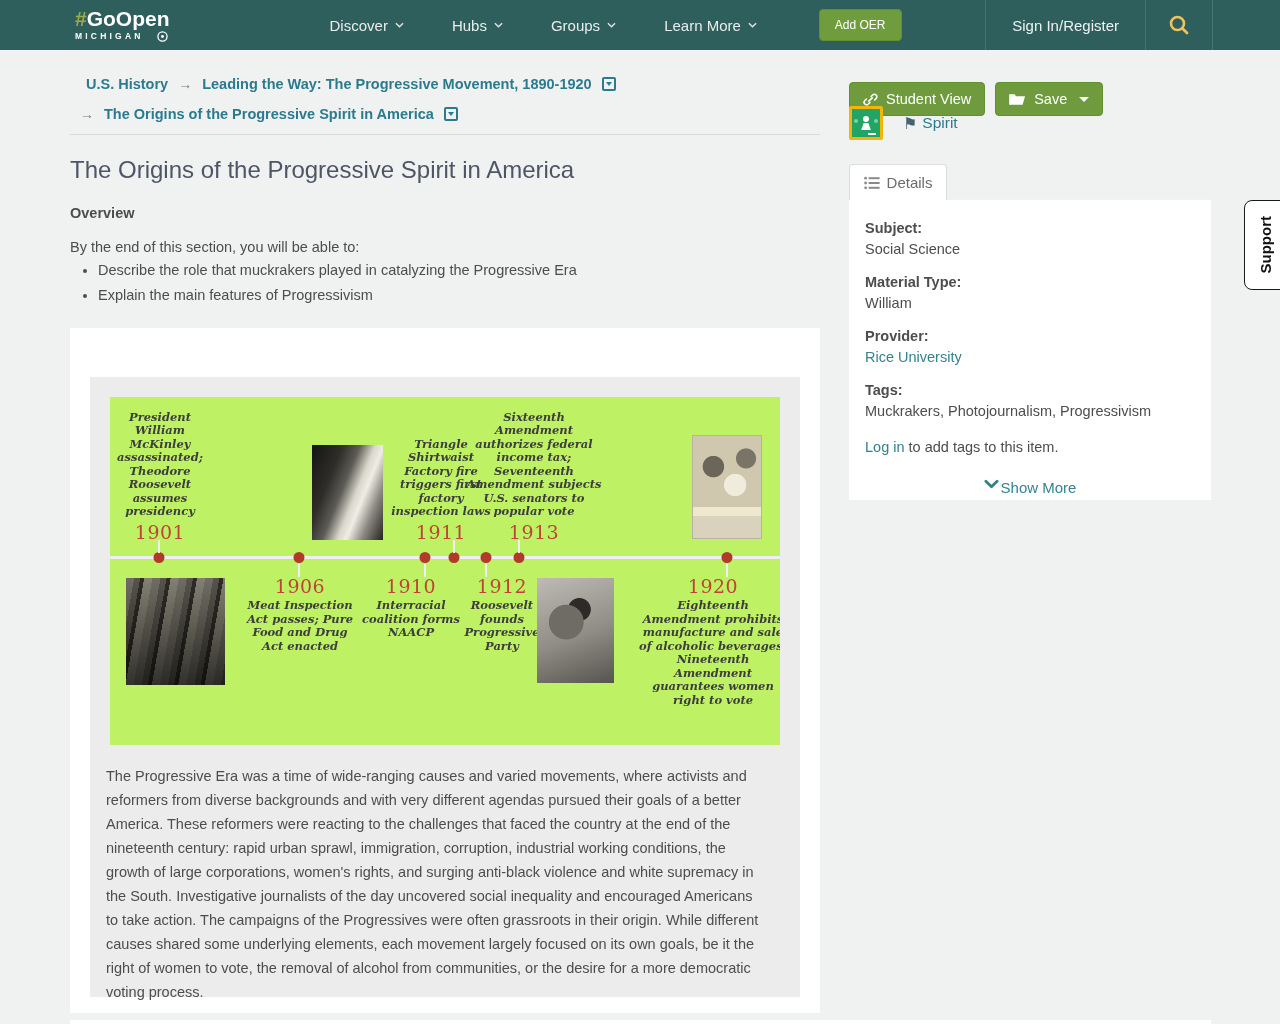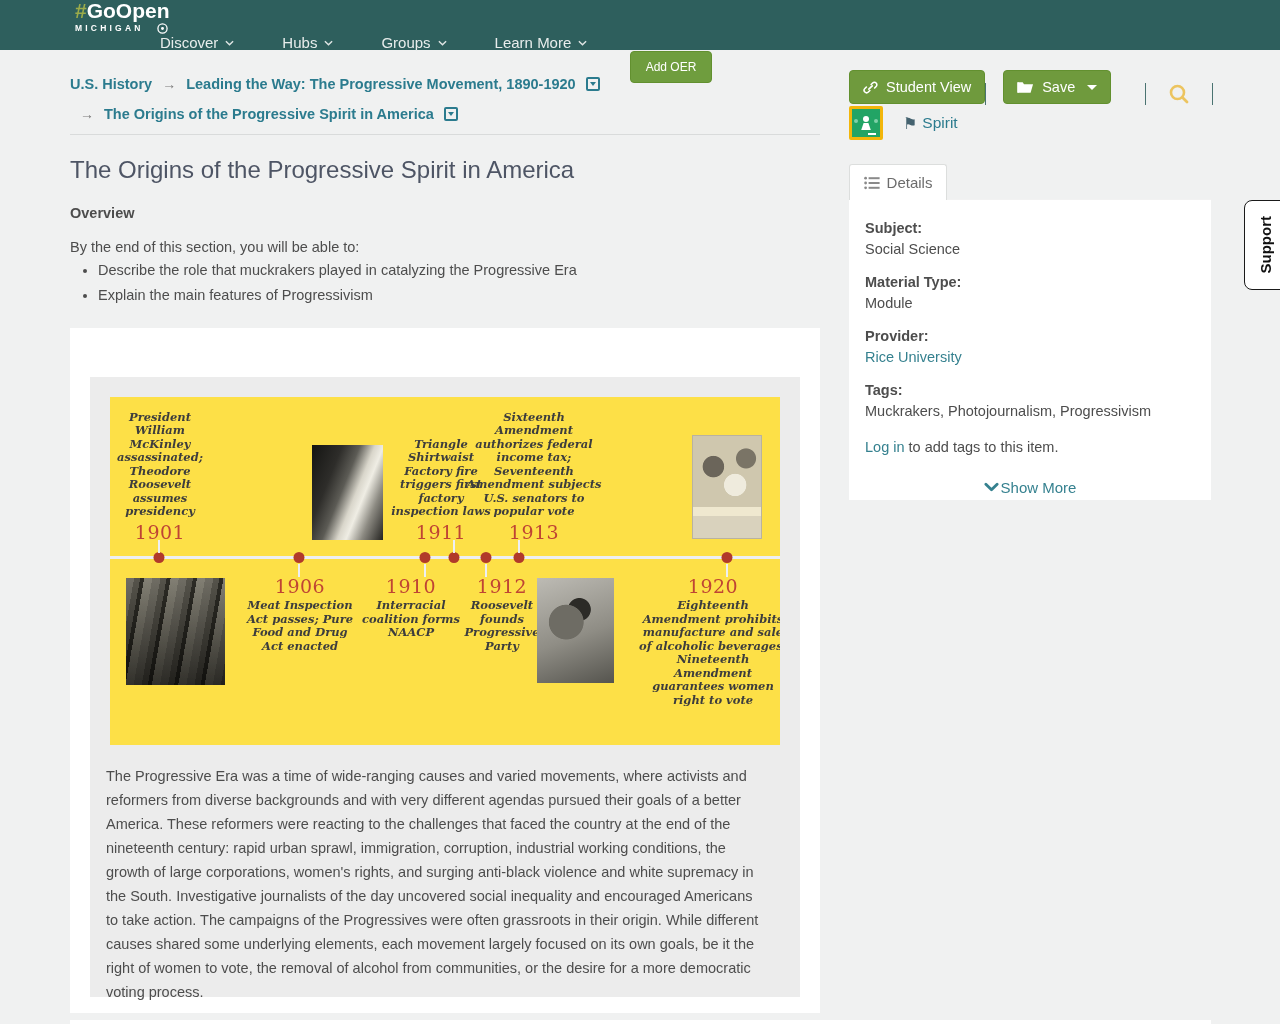--- a/index.html
+++ b/index.html
@@ -1,57 +1,57 @@
 <!DOCTYPE html>
 <html><head>
 <meta charset="utf-8">
 <style>
   * { margin:0; padding:0; box-sizing:border-box; }
   html,body { width:1280px; height:1024px; }
   body { font-family:"Liberation Sans", sans-serif; background:#f0f1f1; }
   #app { position:relative; width:1280px; height:1024px; overflow:hidden; background:#f0f1f1; }
 
   
-  .navbar { position:absolute; top:0; left:0; width:1280px; height:50px; background:#2e5f5d; display:flex; align-items:stretch;flex-direction:column; }
+  .navbar { position:absolute; top:0; left:0; width:1280px; height:50px; background:#2e5f5d; display:flex; align-items:stretch; }
   .logo { margin-left:75px; display:flex; flex-direction:column; justify-content:center; line-height:1; cursor:pointer; }
   .logo-top { font-weight:bold; font-size:21px; letter-spacing:0; }
   .logo-hash { color:#9bab4a; }
   .logo-name { color:#ffffff; }
   .logo-bottom { color:#ffffff; font-size:8.5px; font-weight:bold; letter-spacing:3.2px; margin-top:2px; display:flex; align-items:center; gap:13px; }
   .nav-links { display:flex; align-items:center; gap:48px; margin-left:160px; }
   .nav-item { color:#e8edec; font-size:15px; display:flex; align-items:center; gap:7px; cursor:pointer; }
   .caret { width:9px; height:6px; display:inline-block; }
   .add-oer { margin-left:62px; align-self:center; background:#6f9d3e; border:1px solid #62902f; color:#fff; font-size:12px; padding:8px 15px; border-radius:4px; cursor:pointer; font-family:inherit; }
   .nav-right { margin-left:auto; display:flex; align-items:stretch; }
   .nav-cell { border-left:1px solid #4a7371; display:flex; align-items:center; padding:0 26px; color:#eef2f1; font-size:15px; cursor:pointer; }
   .nav-cell.search-cell { padding:0 22px; }
   .nav-cell.end-cell { width:68px; cursor:default; }
 
   
   .breadcrumb { position:absolute; left:70px; top:76px; width:750px; font-size:14.5px; }
-  .bc-row { display:flex; align-items:center; gap:10px; margin-bottom:14px; }
+  .bc-row { display:flex; align-items:center; gap:10px; margin-bottom:14px;margin-left:16px; }
   .bc-row.second { margin-left:10px; }
   .bc-arrow { color:#7a7a7a; font-size:14px; }
   .bc-link { color:#2b7b8e; font-weight:bold; text-decoration:none; cursor:pointer; }
   .bc-dd { width:14px; height:14px; border:2px solid #2b7b8e; border-radius:2px; display:inline-flex; align-items:center; justify-content:center; cursor:pointer; }
   .bc-dd::after { content:""; width:0; height:0; border-left:3.5px solid transparent; border-right:3.5px solid transparent; border-top:4.5px solid #2b7b8e; }
   .bc-hr { position:absolute; left:70px; top:134px; width:750px; height:1px; background:#d9dbdb; }
 
   
   .page-title { position:absolute; left:70px; top:156px; font-size:24px; color:#4e5565; font-weight:400; }
   .overview-h { position:absolute; left:70px; top:205px; font-size:14.5px; font-weight:bold; color:#4d4d4d; }
   .intro { position:absolute; left:70px; top:239px; font-size:14.5px; color:#4d4d4d; }
   .objectives { position:absolute; left:98px; top:263px; font-size:14.5px; color:#4d4d4d; }
   .objectives li { margin-bottom:10px; line-height:1.05; }
 
   .content-panel { position:absolute; left:70px; top:328px; width:750px; height:685px; background:#ffffff; }
   .figure-box { position:absolute; left:20px; top:49px; width:710px; height:620px; background:#ececec; padding:20px; }
 
   
-  .tl { position:relative; width:670px; height:348px; background:#fde047; overflow:hidden; }
+  .tl { position:relative; width:670px; height:348px; background:#bef264; overflow:hidden; }
   .tl-line { position:absolute; left:0; right:0; top:159px; height:3px; background:#edeff3; }
   .tl-dot { position:absolute; top:155px; width:11px; height:11px; border-radius:50%; background:#b13a2a; transform:translateX(-50%); }
   .tl-stem { position:absolute; width:2px; background:#edeff3; transform:translateX(-50%); }
   .tl-stem.up   { top:143px; height:13px; }
   .tl-stem.down { top:167px; height:13px; }
   .tl-ev { position:absolute; text-align:center; font-family:"DejaVu Serif", serif; }
   .tl-ev .txt { font-style:italic; font-weight:bold; font-size:11.5px; line-height:1.18; color:#3d3d3d; }
   .tl-ev .yr  { font-size:19px; font-weight:normal; color:#bf4434; letter-spacing:0.5px; margin:2px 0; }
   .ev-above { bottom:200px; }
   .ev-below { top:176px; }
@@ -75,21 +75,21 @@
     background:repeating-linear-gradient(100deg,#b9b7b2 0 8px,#8e8c86 8px 14px,#4a4943 14px 18px,#d8d6cf 18px 26px),
       linear-gradient(#9a988f,#3b3a35); background-blend-mode:multiply; }
   .photo-roosevelt { left:427px; top:181px; width:77px; height:105px; background:#a7a59e;
     background-image:radial-gradient(circle at 38% 42%, #6e6c64 0 22%, transparent 23%),
       radial-gradient(circle at 55% 30%, #2c2b27 0 13%, transparent 14%),
       linear-gradient(160deg,#bdbbb4 0%,#8f8d85 55%,#55544e 100%); }
 
   .body-par { position:absolute; left:16px; top:387px; width:662px; font-size:14.5px; line-height:24px; color:#4d4d4d; }
 
   
-  .sb-actions { position:absolute; left:849px; top:70px; display:flex; gap:18px; }
+  .sb-actions { position:absolute; left:849px; top:82px; display:flex; gap:10px; }
   .g-btn { background:#6f9a3d; border:1px solid #62902f; color:#fff; font-size:14.5px; height:34px; padding:0 13px; border-radius:4px; display:flex; align-items:center; gap:8px; cursor:pointer; font-family:inherit; }
   .g-btn svg { display:block; }
   .btn-caret { width:0; height:0; border-left:5px solid transparent; border-right:5px solid transparent; border-top:5px solid #fff; margin-left:4px; }
 
   .sb-row2 { position:absolute; left:849px; top:106px; display:flex; align-items:center; }
   .gc-icon { width:34px; height:34px; background:#22a465; border:3px solid #f2b60b; border-radius:2px; position:relative; cursor:pointer; }
   .gc-icon .p-mid { position:absolute; left:11px; top:7px; width:6px; height:6px; border-radius:50%; background:#fff; }
   .gc-icon .p-body { position:absolute; left:6px; top:14px; width:16px; height:7px; background:#fff; clip-path:polygon(20% 100%,35% 0,65% 0,80% 100%); }
   .gc-icon .p-l { position:absolute; left:2px; top:10px; width:4px; height:4px; border-radius:50%; background:#7fd0a8; }
   .gc-icon .p-r { position:absolute; right:2px; top:10px; width:4px; height:4px; border-radius:50%; background:#7fd0a8; }
@@ -97,21 +97,21 @@
   .report-link { margin-left:20px; display:flex; align-items:center; gap:5px; color:#2b7b8e; font-size:15.5px; cursor:pointer; }
   .flag-glyph { color:#44626f; font-size:16px; }
 
   .details-tab { position:absolute; left:849px; top:164px; width:98px; height:36px; background:#fff; border:1px solid #dcdedd; border-bottom:none; border-radius:3px 3px 0 0; display:flex; align-items:center; justify-content:center; gap:7px; color:#6c6c6c; font-size:15px; cursor:pointer; z-index:2; }
   .details-panel { position:absolute; left:849px; top:199px; width:362px; height:301px; background:#fff; border-top:1px solid #f2f2f2; padding:20px 16px 0 16px; font-size:14.5px; color:#4d4d4d; }
   .field { margin-bottom:17px; }
   .f-label { font-weight:bold; margin-bottom:5px; color:#4d4d4d; }
   .f-value { color:#4d4d4d; }
   .t-link { color:#35818f; text-decoration:none; cursor:pointer; }
   .login-line { margin-top:20px; }
-  .show-more { margin-top:24px; text-align:center; color:#35818f; font-size:15px; cursor:pointer; display:flex; align-items:center; justify-content:center; gap:2px; }
+  .show-more { margin-top:24px; text-align:center; color:#35818f; font-size:15px; cursor:pointer; display:flex; justify-content:center; gap:2px; }
 
   
   .support-tab { position:absolute; left:1244px; top:200px; width:42px; height:90px; background:#fff; border:1px solid #1a1a1a; border-radius:8px 0 0 8px; display:flex; align-items:center; justify-content:center; cursor:pointer; }
   .support-tab span { writing-mode:vertical-rl; transform:rotate(180deg); font-weight:bold; font-size:15px; color:#111; }
 
   .bottom-strip { position:absolute; left:70px; top:1020px; width:1141px; height:4px; background:#fff; }
 </style>
 </head>
 <body>
 
@@ -298,21 +298,21 @@
       </svg>
     <span>Details</span>
   </div>
   <div class="details-panel">
     <div class="field">
       <div class="f-label">Subject:</div>
       <div class="f-value">Social Science</div>
     </div>
     <div class="field">
       <div class="f-label">Material Type:</div>
-      <div class="f-value">Module</div>
+      <div class="f-value">William</div>
     </div>
     <div class="field">
       <div class="f-label">Provider:</div>
       <a class="f-value t-link">Rice University</a>
     </div>
     <div class="field">
       <div class="f-label">Tags:</div>
       <div class="f-value">Muckrakers, Photojournalism, Progressivism</div>
     </div>
     <div class="login-line">

